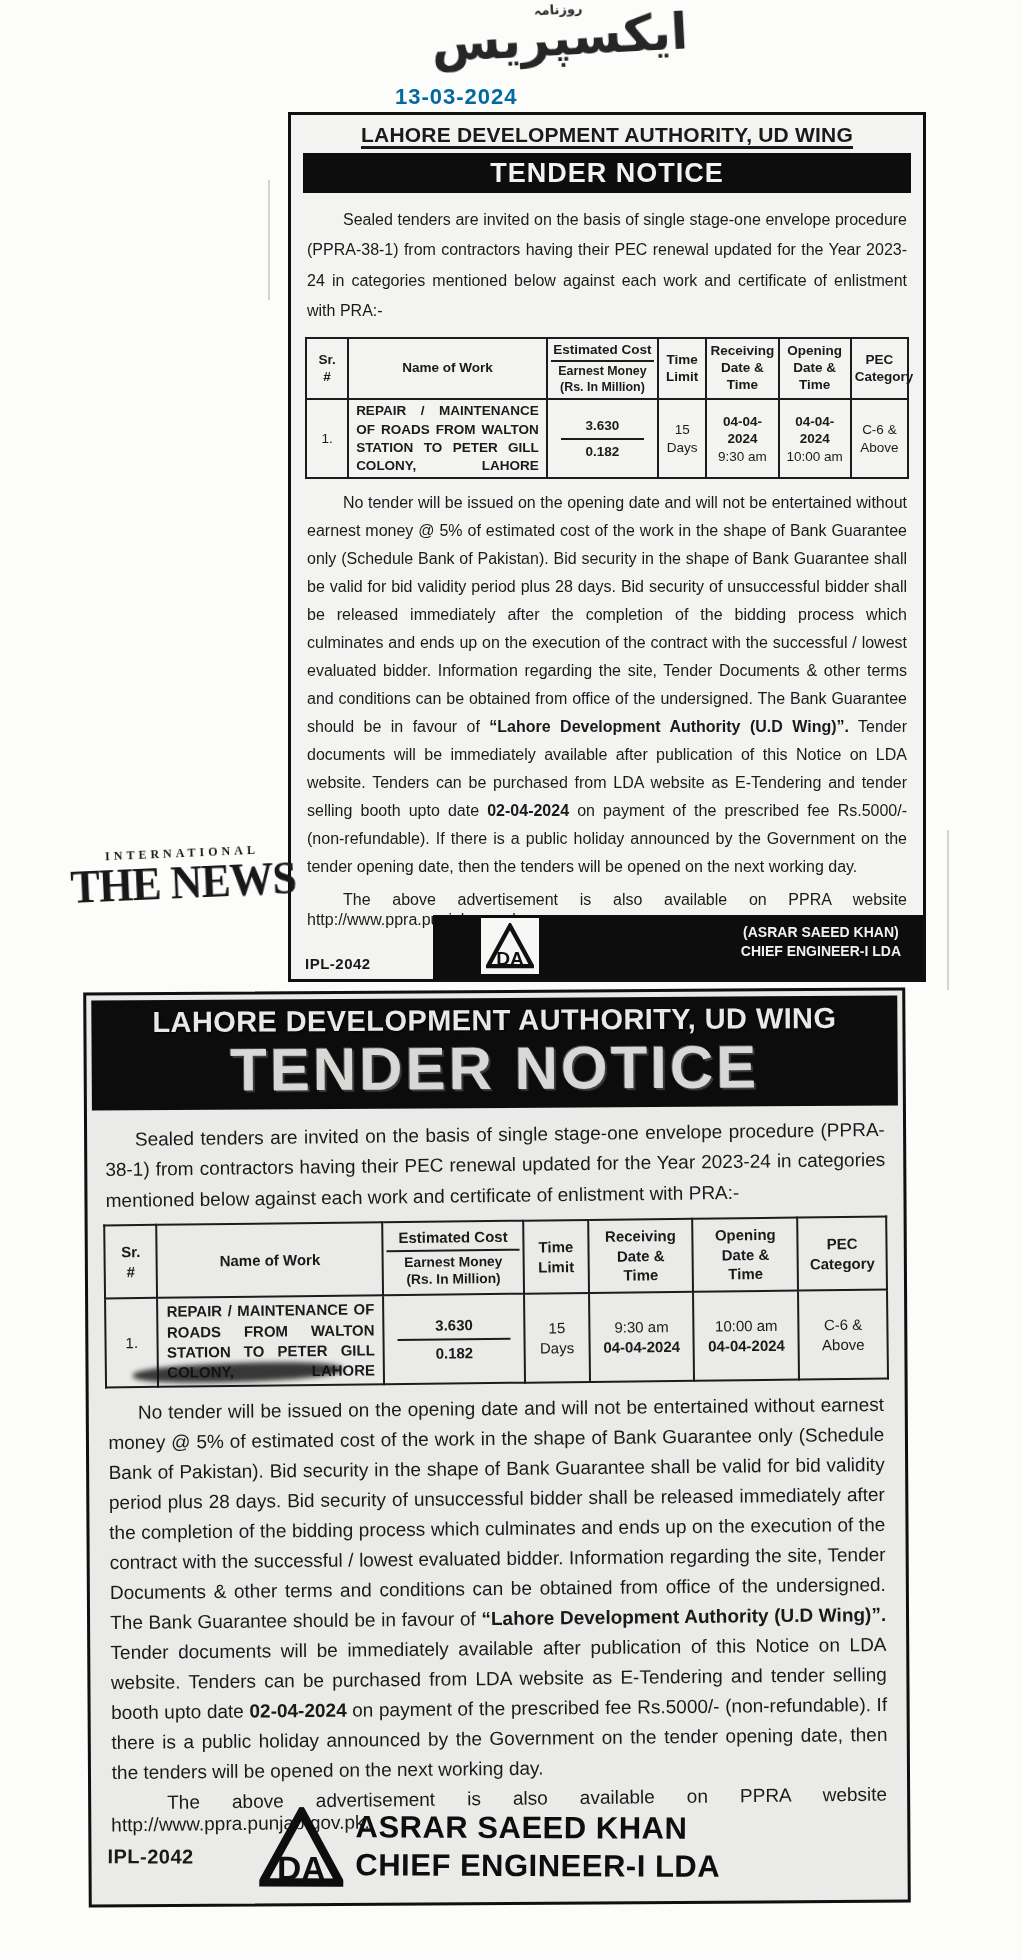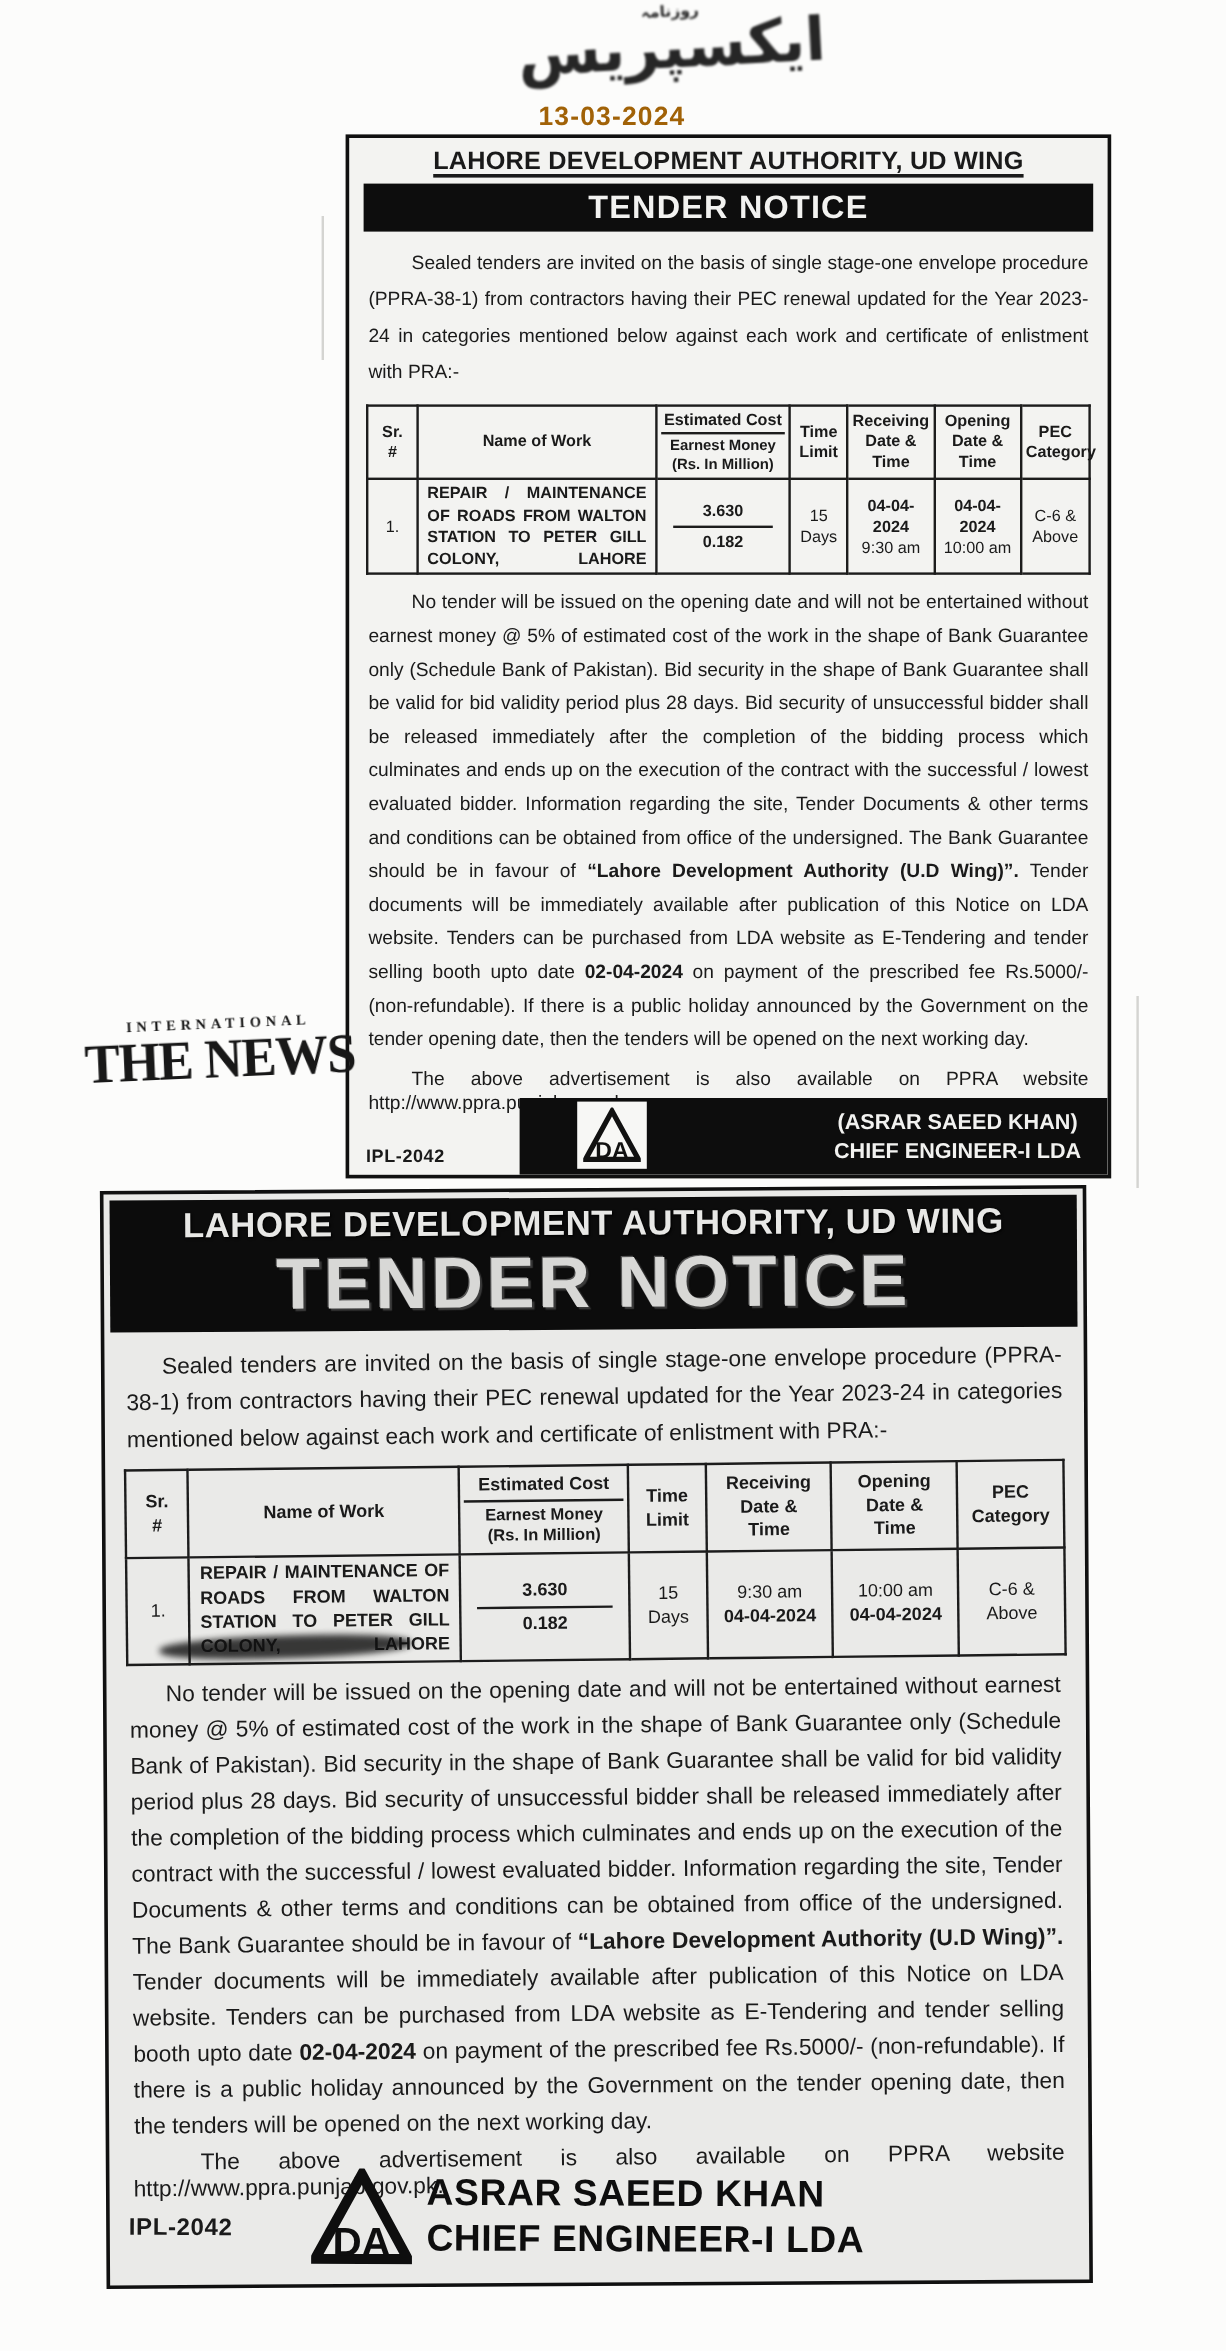--- a/index.html
+++ b/index.html
@@ -10,22 +10,22 @@
   }
   .pre{white-space:pre-line;}
 
   
   #masthead{position:absolute;left:400px;top:2px;width:320px;height:86px;text-align:center;
     transform:rotate(-3deg);filter:blur(0.7px) contrast(1.05);color:#2a2a2a;}
   #masthead .small{display:block;font-size:13px;font-weight:bold;margin-bottom:-6px;
     font-family:"DejaVu Sans", sans-serif;}
   #masthead .big{display:block;font-size:50px;font-weight:bold;line-height:1.1;
     font-family:"DejaVu Sans", sans-serif;}
-  #scan-date{position:absolute;left:395px;top:84px;width:230px;text-align:center;
-    font-size:22px;font-weight:bold;letter-spacing:1px;color:#a16207;}
+  #scan-date{position:absolute;left:395px;top:84px;width:230px;
+    font-size:22px;font-weight:bold;letter-spacing:1px;color:#0369a1;}
 
   
   .clip{position:absolute;box-sizing:border-box;border:3px solid #101010;overflow:hidden;}
   .blackbar{background:#0d0d0d;color:#f2f2f0;text-align:center;font-weight:bold;}
   .para{text-align:justify;}
   table{border-collapse:collapse;table-layout:fixed;}
   th,td{border:2px solid #1c1c1c;text-align:center;vertical-align:middle;padding:3px 3px;}
   th{font-weight:bold;}
   .frac-top{border-bottom:2px solid #1c1c1c;margin:0 10px;padding-bottom:3px;font-weight:bold;}
   .frac-bot{padding-top:3px;font-weight:bold;}
@@ -47,21 +47,21 @@
   #clip1 .namecell{font-weight:600;padding:2px 7px;line-height:1.35;}
   #clip1 .dateb{font-weight:bold;}
   #clip1 .body{margin:10px 16px 0;font-size:16px;line-height:1.75;text-indent:36px;}
   #clip1 .spreadline{margin:10px 16px 0;font-size:16px;text-indent:36px;}
   #clip1 .url{margin:2px 16px 0;font-size:16px;}
   #footer1{position:absolute;left:0;right:0;bottom:0;height:64px;}
   #footer1 .fblack{position:absolute;left:142px;right:0;top:0;bottom:0;background:#0d0d0d;}
   #footer1 .logobox{position:absolute;left:190px;top:3px;width:58px;height:56px;background:#f7f7f5;
     display:flex;align-items:center;justify-content:center;}
   #footer1 .sign{position:absolute;right:22px;top:8px;color:#f2f2f0;font-weight:bold;
-    font-size:18px;line-height:1.35;text-align:center;}
+    font-size:14px;line-height:1.35;text-align:center;}
   #footer1 .ipl{position:absolute;left:14px;bottom:7px;font-weight:bold;font-size:15px;letter-spacing:0.5px;}
 
   
   #news-logo{position:absolute;left:58px;top:846px;width:250px;text-align:center;
     transform:rotate(-2.5deg);filter:blur(0.35px);color:#181818;}
   #news-logo .intl{font-size:12px;letter-spacing:4px;font-weight:bold;
     font-family:"Liberation Serif", serif;display:block;margin-bottom:-4px;}
   #news-logo .tname{font-size:44px;font-weight:bold;font-family:"Liberation Serif", serif;
     letter-spacing:-1px;display:block;transform:scaleY(1.05);}
 

